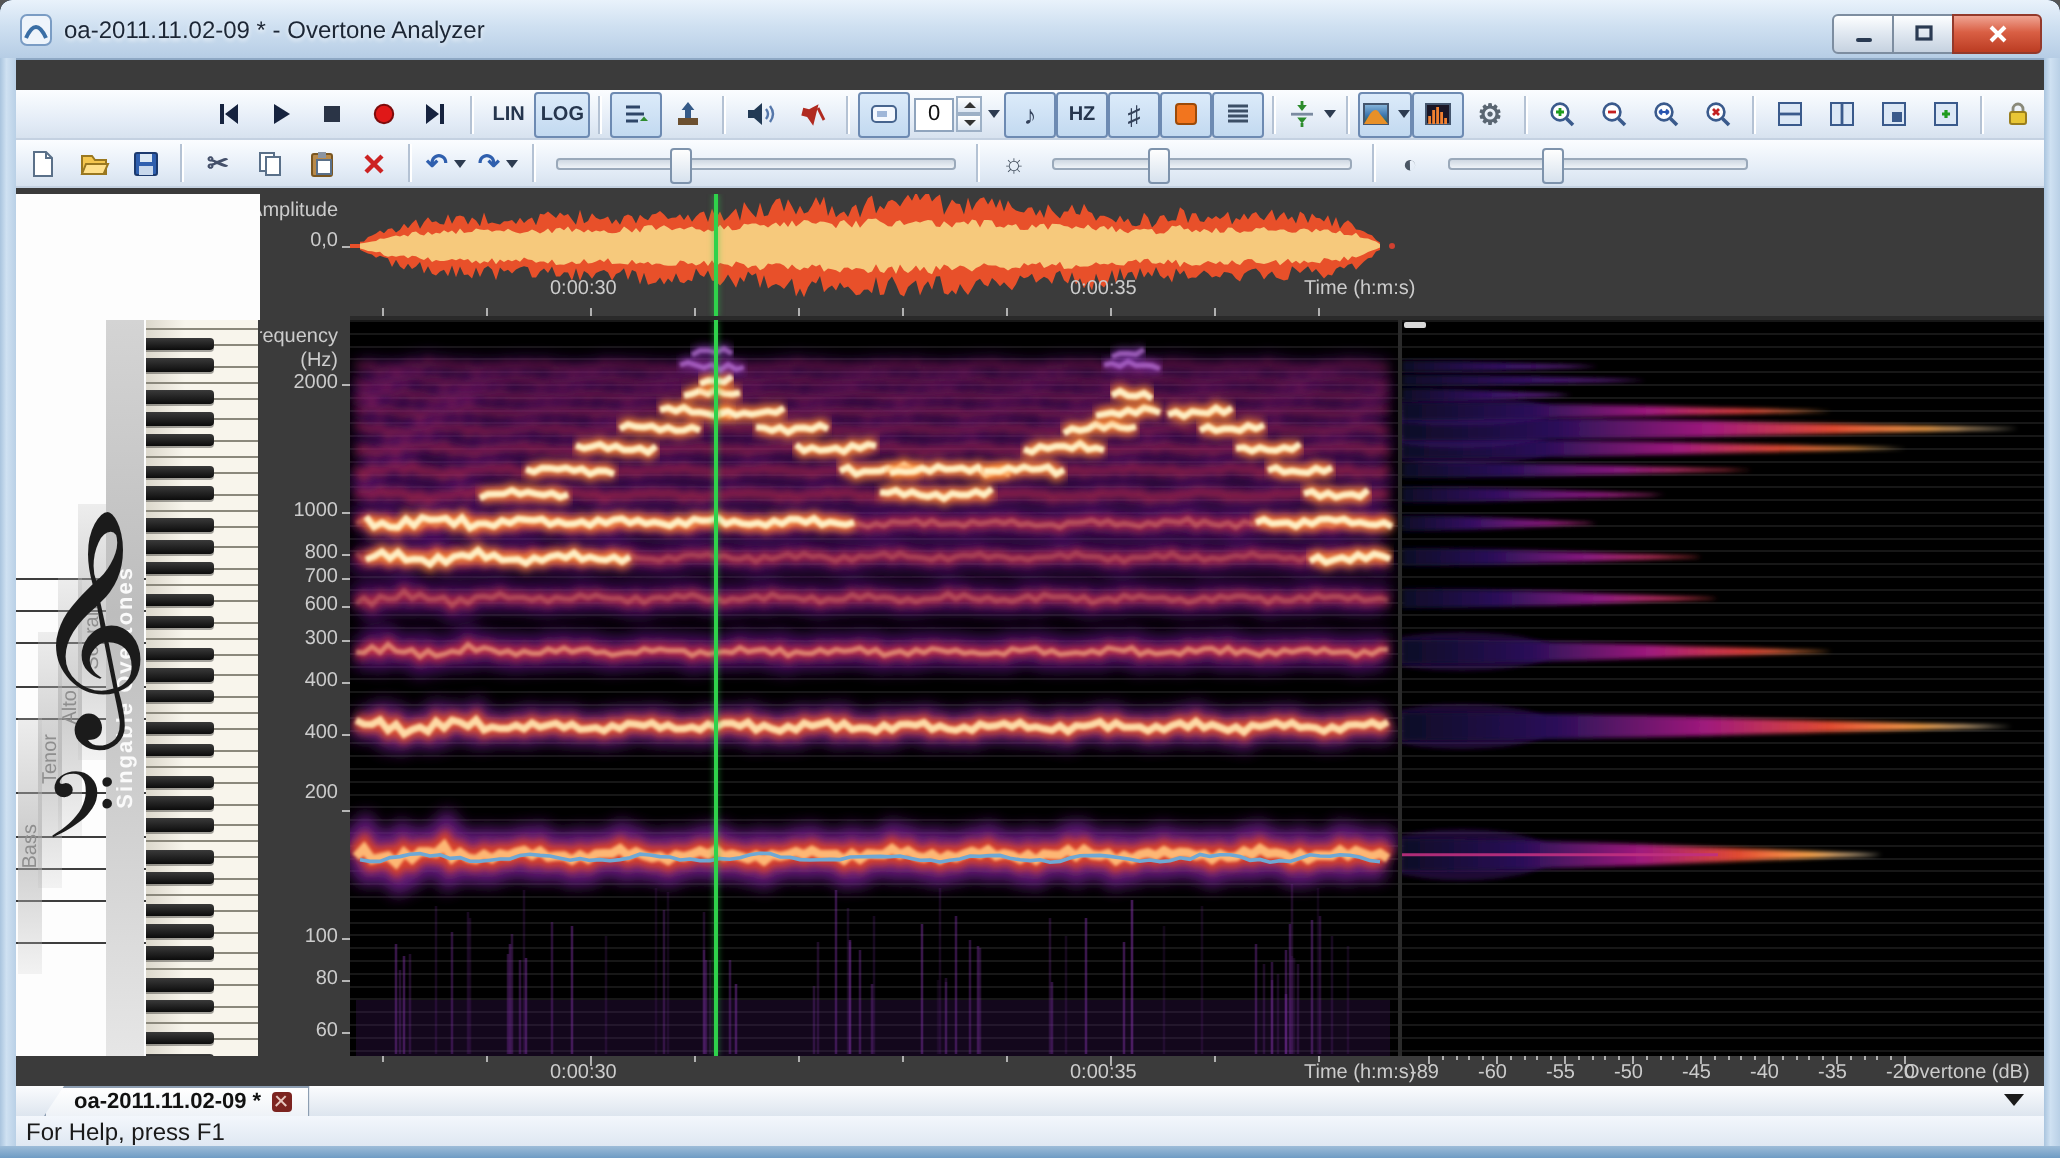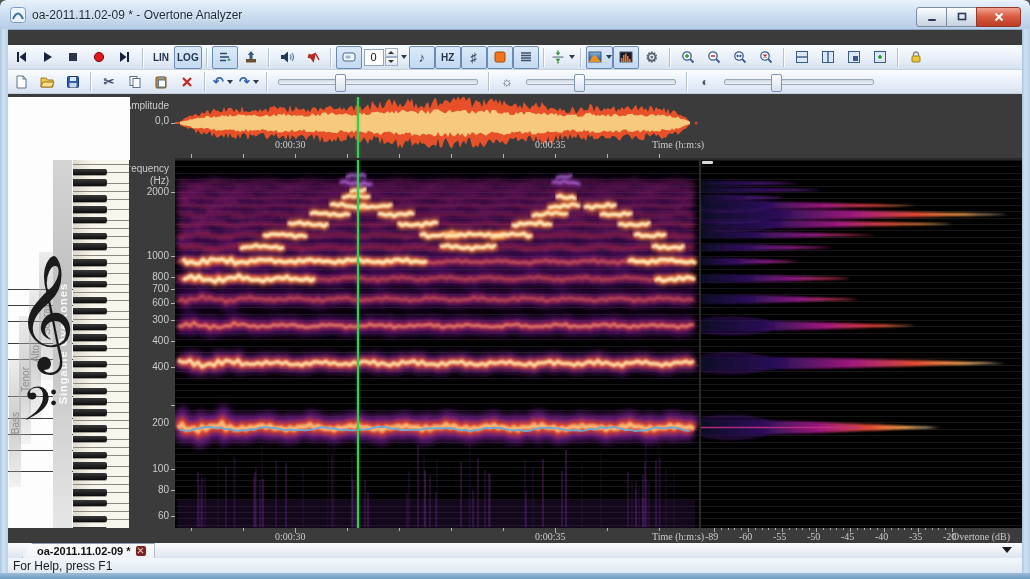--- a/index.html
+++ b/index.html
@@ -18,21 +18,21 @@
   .wc.first{border-radius:3px 0 0 3px;} .wc.mid{border-radius:0;}
   .wc.close{width:43px;border-radius:0 3px 3px 0;border-color:#93392b;
       background:linear-gradient(#f0a493,#d95f44 45%,#bb3c22);}
   .menubar{position:absolute;left:8px;top:29px;width:1014px;height:16px;
     background:linear-gradient(#f4f8fd,#e8eff8);display:flex;align-items:center;font-size:12px;}
   .menu-item{display:inline-block;padding:1px 9px;color:#1a1a1a;}
   .menu-item::first-letter{text-decoration:underline;}
   
   .toolbar{position:absolute;left:8px;width:1014px;height:24px;display:flex;align-items:center;
     background:linear-gradient(#fbfdff,#e2ebf6 70%,#d7e2ef);border-bottom:1px solid #c4d1e1;}
-  #tb1{top:45px;} #tb2{top:70px;height:23px;}
+  #tb1{top:45px;justify-content:flex-end;} #tb2{top:70px;height:23px;}
   .tb-btn{min-width:24px;height:21px;margin:0 0;display:inline-flex;align-items:center;
     justify-content:center;border:1px solid transparent;border-radius:2px;position:relative;}
   .tb-btn.pressed{border-color:#6d8ab2;background:linear-gradient(#dcebfa,#c2d9f0);}
   .tb-btn .lbl{font-size:10px;font-weight:bold;color:#26364e;padding:0 2px;letter-spacing:0px;}
   .tb-btn .glyph{font-size:13px;color:#33415a;font-weight:bold;line-height:1;}
   .tb-sep{width:1px;height:19px;background:#b4c2d4;border-right:1px solid #fff;margin:0 4px;}
   .tb-caret{width:0;height:0;border-left:3.5px solid transparent;border-right:3.5px solid transparent;
     border-top:4px solid #2d3b50;margin-left:3px;}
   .tb-spin{display:inline-flex;align-items:center;margin:0 2px;}
   .tb-spin .val{width:18px;height:15px;background:#fff;border:1px solid #8fa4bd;font-size:11px;
@@ -62,21 +62,21 @@
   .tickdash{position:absolute;right:0;width:4px;height:1px;background:#b5b5b5;}
   .amp-panel{position:absolute;left:175px;top:97px;width:847px;height:62px;background:#3b3b3b;overflow:hidden;}
   .spect-panel,.spectrum-panel{position:absolute;top:160px;height:368px;background-color:#000;
      background-image:repeating-linear-gradient(180deg, rgba(255,255,255,0.09) 0px, rgba(255,255,255,0.09) 1px, transparent 1px, transparent 6.4px);overflow:hidden;}
   .spect-panel{left:175px;width:524px;}
   .spectrum-panel{left:701px;width:321px;}
   .panel-divider-v{position:absolute;left:699px;top:160px;width:2px;height:383px;background:#2a2a2a;}
   .panel-divider-h{position:absolute;left:175px;top:158px;width:847px;height:2px;background:#2a2a2a;}
   .mini-handle{position:absolute;left:1px;top:1px;width:11px;height:3px;background:#d8d8d8;border-radius:1px;}
   .bottom-axis{position:absolute;left:8px;top:528px;width:1014px;height:15px;background:#3b3b3b;overflow:hidden;}
-  .tlab{position:absolute;font-size:10px;color:#cccccc;top:3px;white-space:nowrap;font-family:Liberation Serif, serif;}
+  .tlab{position:absolute;font-size:10px;color:#cccccc;top:3px;white-space:nowrap;}
   .tick{position:absolute;width:1px;background:#b0b0b0;top:0;}
   .cursor-line{position:absolute;width:1.6px;background:#2fd24b;box-shadow:0 0 3px #2fd24b99;}
   svg.plot{position:absolute;left:0;top:0;}
   
   .tabbar{position:absolute;left:8px;top:543px;width:1014px;height:15px;
      background:linear-gradient(#fbfcfe,#dde5ef);border-bottom:1px solid #9fb0c2;}
   .doc-tab{position:absolute;left:14px;top:0px;height:14px;padding:0 8px 0 14px;display:flex;align-items:center;
      background:linear-gradient(#ffffff,#eef2f7);border:1px solid #8d9eb2;border-bottom:none;
      clip-path:polygon(10px 0,100% 0,100% 100%,0 100%);font-size:11px;font-weight:bold;color:#111;}
   .tab-close{width:10px;height:10px;margin-left:5px;background:#7c2420;border-radius:2px;position:relative;}
@@ -577,21 +577,21 @@
       <span class="axlab" style="top:186px">700</span>
   <div class="tickdash" style="top:192px"></div>
       <span class="axlab" style="top:200px">600</span>
   <div class="tickdash" style="top:206px"></div>
       <span class="axlab" style="top:217px">300</span>
   <div class="tickdash" style="top:223px"></div>
       <span class="axlab" style="top:238px">400</span>
   <div class="tickdash" style="top:244px"></div>
       <span class="axlab" style="top:264px">400</span>
   <div class="tickdash" style="top:270px"></div>
-      <span class="axlab" style="top:320px">200</span>
+      <span class="axlab" style="top:294px">200</span>
   <div class="tickdash" style="top:308px"></div>
       <span class="axlab" style="top:366px">100</span>
   <div class="tickdash" style="top:372px"></div>
       <span class="axlab" style="top:387px">80</span>
   <div class="tickdash" style="top:393px"></div>
       <span class="axlab" style="top:413px">60</span>
   <div class="tickdash" style="top:419px"></div>
     </div>
 
   <div class="amp-panel" id="ampPanel">

